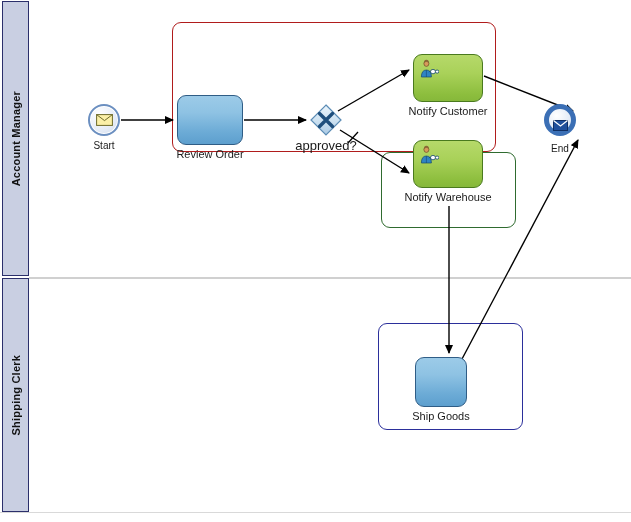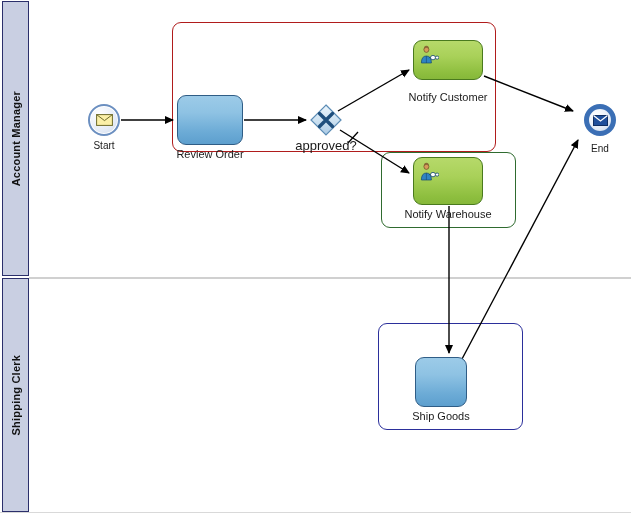--- a/index.html
+++ b/index.html
@@ -271,47 +271,47 @@
           <stop offset="50%" stop-color="#cfe3f2"></stop>
           <stop offset="100%" stop-color="#a9c9e4"></stop>
         </linearGradient>
       </defs>
       <polygon points="16,1 31,16 16,31 1,16" fill="url(#gwGrad)" stroke="#5b8cb5" stroke-width="1.2"></polygon>
       <path d="M9.5,9.5 L22.5,22.5 M22.5,9.5 L9.5,22.5" stroke="#1f4f7d" stroke-width="3.4" stroke-linecap="round"></path>
     </svg>
     <span class="gateway-label">approved?</span>
   </div>
 
-  <div class="task task-green" style="left:413px;top:40px;width:70px;height:40px;">
+  <div class="task task-green" style="left:413px;top:54px;width:70px;height:48px;">
     <svg class="task-icon" viewBox="0 0 20 20">
       <ellipse cx="7.4" cy="4.6" rx="2.5" ry="2.8" fill="#d79a5b" stroke="#6b4a22" stroke-width="0.7"></ellipse>
       <path d="M4.9,4.2 q2.5,-3.0 5.0,0 q0,-3.4 -2.5,-3.4 q-2.5,0 -2.5,3.4 z" fill="#8a6a36"></path>
       <path d="M2.4,18 q0,-7.0 5.0,-7.0 q5.0,0 5.0,7.0 z" fill="#2f84c4" stroke="#14476e" stroke-width="0.7"></path>
       <path d="M7.4,11 l0,7" stroke="#14476e" stroke-width="0.6"></path>
       <ellipse cx="14.0" cy="12.6" rx="2.5" ry="2.2" fill="#ffffff" stroke="#14476e" stroke-width="0.8"></ellipse>
       <ellipse cx="18.1" cy="12.6" rx="1.7" ry="1.6" fill="#ffffff" stroke="#14476e" stroke-width="0.8"></ellipse>
       <path d="M11.6,12.6 q-1.2,-0.4 -1.8,0.4" stroke="#14476e" stroke-width="0.8" fill="none"></path>
     </svg>
     <span class="task-label" style="top:50px;">Notify Customer</span>
   </div>
 
-  <div class="task task-green" style="left:413px;top:157px;width:70px;height:48px;">
+  <div class="task task-green" style="left:413px;top:140px;width:70px;height:48px;">
     <svg class="task-icon" viewBox="0 0 20 20">
       <ellipse cx="7.4" cy="4.6" rx="2.5" ry="2.8" fill="#d79a5b" stroke="#6b4a22" stroke-width="0.7"></ellipse>
       <path d="M4.9,4.2 q2.5,-3.0 5.0,0 q0,-3.4 -2.5,-3.4 q-2.5,0 -2.5,3.4 z" fill="#8a6a36"></path>
       <path d="M2.4,18 q0,-7.0 5.0,-7.0 q5.0,0 5.0,7.0 z" fill="#2f84c4" stroke="#14476e" stroke-width="0.7"></path>
       <path d="M7.4,11 l0,7" stroke="#14476e" stroke-width="0.6"></path>
       <ellipse cx="14.0" cy="12.6" rx="2.5" ry="2.2" fill="#ffffff" stroke="#14476e" stroke-width="0.8"></ellipse>
       <ellipse cx="18.1" cy="12.6" rx="1.7" ry="1.6" fill="#ffffff" stroke="#14476e" stroke-width="0.8"></ellipse>
       <path d="M11.6,12.6 q-1.2,-0.4 -1.8,0.4" stroke="#14476e" stroke-width="0.8" fill="none"></path>
     </svg>
     <span class="task-label" style="top:50px;">Notify Warehouse</span>
   </div>
 
-  <div class="event event-end" style="left:584px;top:104px;">
+  <div class="event event-end" style="left:544px;top:104px;align-items:flex-end;">
     <svg width="15" height="11" viewBox="0 0 15 11">
       <rect x="0.5" y="0.5" width="14" height="10" fill="#1f4f9b" stroke="#0f2e63" stroke-width="1"></rect>
       <path d="M0.5,0.5 L7.5,6 L14.5,0.5" fill="none" stroke="#ffffff" stroke-width="1.2"></path>
     </svg>
     <span class="event-label">End</span>
   </div>
 
   <div class="task task-blue" style="left:415px;top:357px;width:52px;height:50px;">
     <span class="task-label" style="top:52px;">Ship Goods</span>
   </div>

